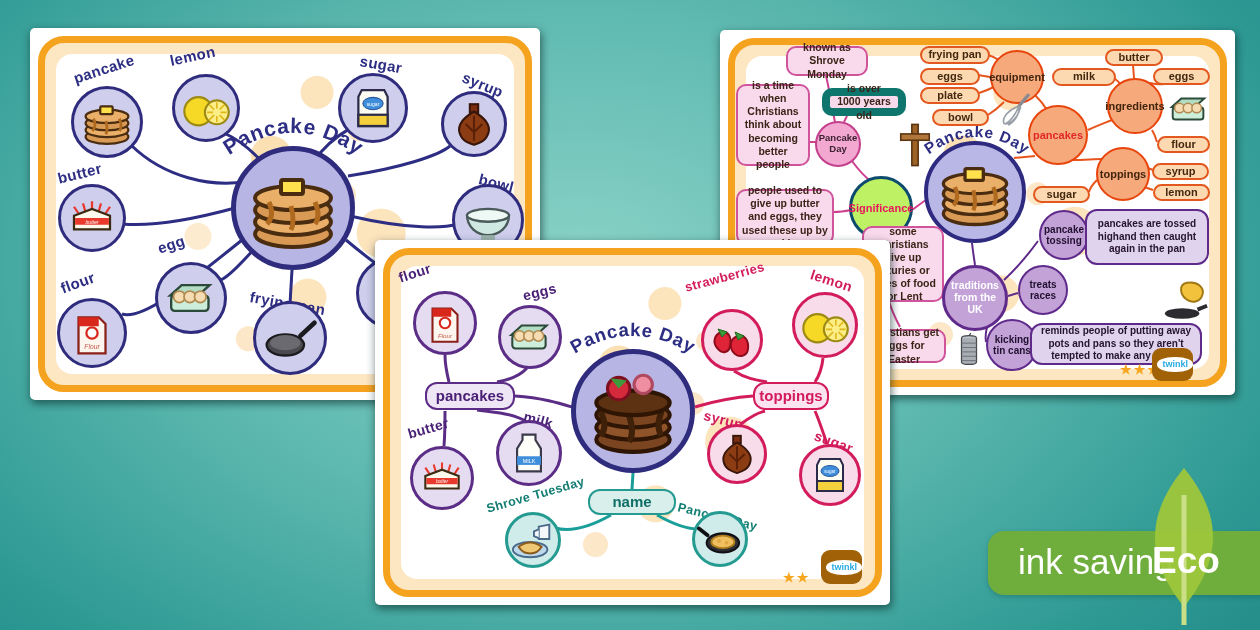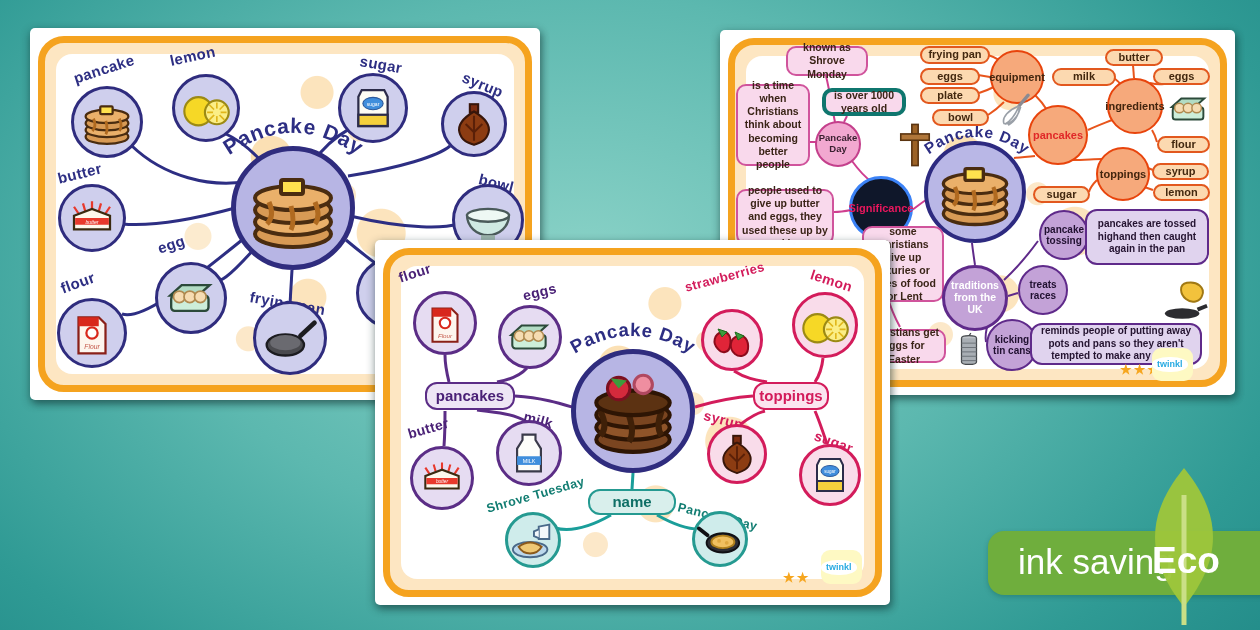--- a/index.html
+++ b/index.html
@@ -22,21 +22,21 @@
       #ffffff;}
   .conn{position:absolute;left:0;top:0;pointer-events:none;}
   .circ{position:absolute;border-radius:50%;box-sizing:border-box;display:flex;align-items:center;justify-content:center;}
   .ic{display:block;}
   .lbl{position:absolute;font-weight:bold;white-space:nowrap;transform-origin:left center;letter-spacing:.4px;}
   .hub{position:absolute;border-radius:50%;box-sizing:border-box;display:flex;align-items:center;justify-content:center;
     text-align:center;font-weight:bold;line-height:1.12;padding:3px;}
   .bx{position:absolute;box-sizing:border-box;display:flex;align-items:center;justify-content:center;
     font-weight:bold;text-align:center;line-height:1.25;border-radius:10px;padding:2px 4px;}
   .arct{font-weight:bold;fill:#2d2e83;letter-spacing:.8px;}
-  .twk{position:absolute;background:#fef9c3;border-radius:9px;display:flex;align-items:center;justify-content:flex-start;}
+  .twk{position:absolute;background:#a16207;border-radius:9px;display:flex;align-items:center;justify-content:flex-end;}
   .twk .cloud{background:#ffffff;border-radius:48%;padding:3px 5px;font-size:9px;font-weight:bold;color:#29abe2;line-height:1;}
   .stars{position:absolute;color:#f6a61f;font-size:13px;letter-spacing:2px;font-weight:bold;}
   .badge{position:absolute;left:988px;top:531px;width:300px;height:64px;background:#6fae3d;border-radius:16px;
     box-shadow:0 2px 5px rgba(0,60,50,.25);}
   .badge .ink{position:absolute;left:30px;top:0;height:64px;line-height:62px;color:#ffffff;font-size:35px;}
   .leafwrap{position:absolute;left:1128px;top:465px;width:112px;height:165px;}
   .eco{position:absolute;left:1148px;top:540px;width:76px;text-align:center;color:#ffffff;font-size:37px;font-weight:bold;}
 </style>
 </head>
 <body>
@@ -326,28 +326,28 @@
     <div class="circ" style="left:204px;top:111px;width:102px;height:102px;border:4px solid #2d2a80;background:#b9b7e6">
       <span>
           <svg class="ic" width="80" height="80">
             <use href="#i-pancakes"></use>
           </svg>
         </span>
     </div>
 
     <div class="bx" style="left:66px;top:16px;width:82px;height:30px;font-size:10.5px;background:#f9d9ec;border:2px solid #d0549c;color:#3a2417">known as Shrove Monday</div>
     <div class="bx" style="left:16px;top:54px;width:74px;height:82px;font-size:10.5px;background:#f9d9ec;border:2px solid #d0549c;color:#3a2417">is a time when Christians think about becoming better people</div>
-    <div class="bx" style="left:102px;top:58px;width:84px;height:28px;font-size:10.5px;background:#f9d9ec;border:4px solid #0f766e;color:#3a2417">is over 1000 years old</div>
+    <div class="bx" style="left:102px;top:58px;width:84px;height:28px;font-size:10.5px;background:#f9d9ec;border:8px solid #0f766e;color:#3a2417">is over 1000 years old</div>
     <div class="hub" style="left:95px;top:91px;width:46px;height:46px;border:2.5px solid #c4408c;background:#f2a8d0;color:#3a2030;font-size:9.5px">Pancake Day</div>
     <span style="position:absolute;left:176px;top:86px">
         <svg class="ic" width="38" height="58">
           <use href="#i-cross"></use>
         </svg>
       </span>
-    <div class="hub" style="left:129px;top:146px;width:64px;height:64px;border:3px solid #3b82f6;background:#0f172a;color:#e8175d;font-size:11px">Significance</div>
+    <div class="hub" style="left:129px;top:146px;width:64px;height:64px;border:3px solid #0c4a6e;background:#bef264;color:#e8175d;font-size:11px">Significance</div>
     <div class="bx" style="left:16px;top:159px;width:98px;height:56px;font-size:10.5px;background:#f9d9ec;border:2px solid #d0549c;color:#3a2417">people used to give up butter and eggs, they used these up by making</div>
     <div class="bx" style="left:142px;top:196px;width:82px;height:76px;font-size:10.5px;background:#f9d9ec;border:2px solid #d0549c;color:#3a2417">some Christians give up luxuries or types of food for Lent</div>
     <div class="bx" style="left:142px;top:299px;width:84px;height:34px;font-size:10.5px;background:#f9d9ec;border:2px solid #d0549c;color:#3a2417">Christians get eggs for Easter</div>
 
     <div class="bx" style="left:200px;top:16px;width:70px;height:18px;font-size:11px;background:#fcd9b0;border:2px solid #e2581e;color:#43280f;border-radius:9px">frying pan</div>
     <div class="bx" style="left:200px;top:38px;width:60px;height:17px;font-size:11px;background:#fcd9b0;border:2px solid #e2581e;color:#43280f;border-radius:9px">eggs</div>
     <div class="bx" style="left:200px;top:57px;width:60px;height:17px;font-size:11px;background:#fcd9b0;border:2px solid #e2581e;color:#43280f;border-radius:9px">plate</div>
     <div class="bx" style="left:212px;top:79px;width:57px;height:17px;font-size:11px;background:#fcd9b0;border:2px solid #e2581e;color:#43280f;border-radius:9px">bowl</div>
     <div class="hub" style="left:270px;top:20px;width:54px;height:54px;border:2.5px solid #e8440c;background:#f6a97b;color:#42250e;font-size:11px">equipment</div>
     <span style="position:absolute;left:272px;top:61px">

